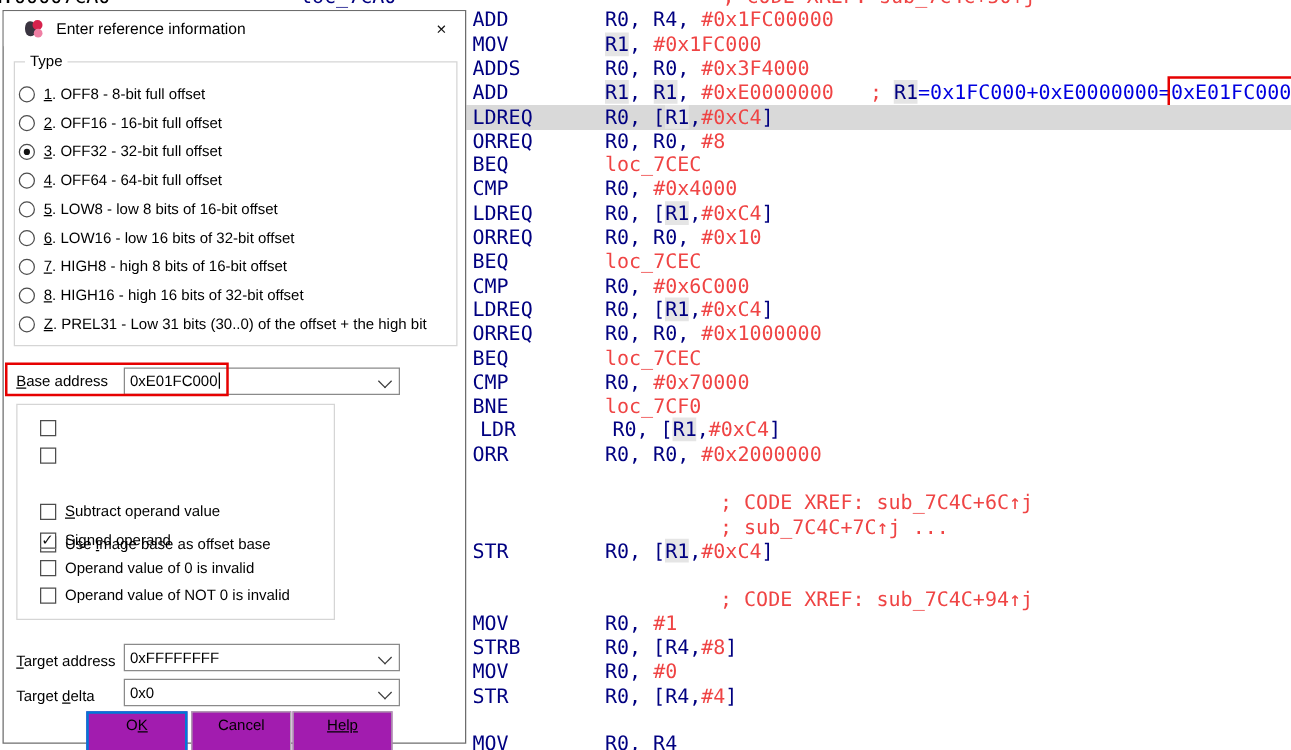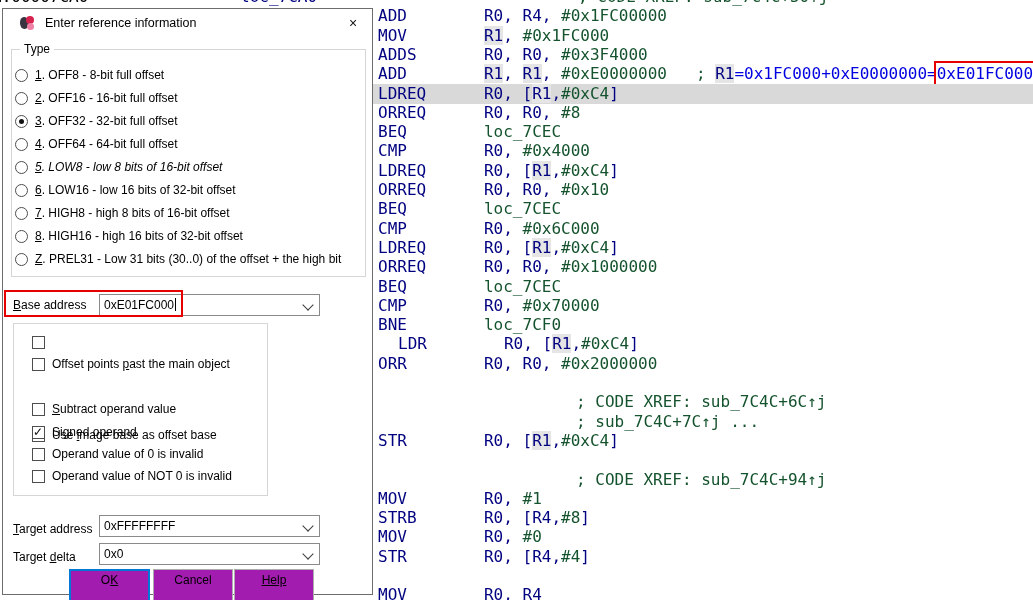--- a/index.html
+++ b/index.html
@@ -5,21 +5,21 @@
   html,body{margin:0;padding:0;}
   #stage{position:relative;width:1033px;height:600px;overflow:hidden;background:#ffffff;
          font-family:"Liberation Sans",sans-serif;}
 
   
   #disasm{position:absolute;inset:0;background:#fff;
           font-family:"DejaVu Sans Mono",monospace;font-size:16px;line-height:19.3px;}
   .dline{position:absolute;white-space:pre;height:20px;}
   .grayband{position:absolute;left:373px;width:660px;height:20px;background:#d9d9d9;}
   .tk-n{color:#000080;}
-  .tk-g{color:#14532d;}
+  .tk-g{color:#ef4444;}
   .tk-b{color:#0000e0;}
   .tk-k{color:#000000;}
   .tk-y{color:#000080;background:#e5e5e5;}
   .tk-x{color:#0000e0;outline:2px solid #e60000;outline-offset:1px;}
 
   
   #dialog{position:absolute;left:2px;top:8px;width:369px;height:585px;background:#fff;
           border:1px solid #6d6d6d;z-index:5;font-size:12px;color:#000;}
   #titlebar{position:absolute;left:0;top:0;right:0;height:28px;background:#fff;}
   #title-icon{position:absolute;left:16px;top:6px;width:16px;height:16px;}
@@ -74,21 +74,21 @@
       <div class="dline" style="top: 141.4px; left: 378px;"><span class="tk-n">CMP        R0, </span><span class="tk-g">#0x4000</span></div>
       <div class="dline" style="top: 160.7px; left: 378px;"><span class="tk-n">LDREQ      R0, [</span><span class="tk-y">R1</span><span class="tk-n">,</span><span class="tk-g">#0xC4</span><span class="tk-n">]</span></div>
       <div class="dline" style="top: 180px; left: 378px;"><span class="tk-n">ORREQ      R0, R0, </span><span class="tk-g">#0x10</span></div>
       <div class="dline" style="top: 199.3px; left: 378px;"><span class="tk-n">BEQ        </span><span class="tk-g">loc_7CEC</span></div>
       <div class="dline" style="top: 218.6px; left: 378px;"><span class="tk-n">CMP        R0, </span><span class="tk-g">#0x6C000</span></div>
       <div class="dline" style="top: 237.9px; left: 378px;"><span class="tk-n">LDREQ      R0, [</span><span class="tk-y">R1</span><span class="tk-n">,</span><span class="tk-g">#0xC4</span><span class="tk-n">]</span></div>
       <div class="dline" style="top: 257.2px; left: 378px;"><span class="tk-n">ORREQ      R0, R0, </span><span class="tk-g">#0x1000000</span></div>
       <div class="dline" style="top: 276.5px; left: 378px;"><span class="tk-n">BEQ        </span><span class="tk-g">loc_7CEC</span></div>
       <div class="dline" style="top: 295.8px; left: 378px;"><span class="tk-n">CMP        R0, </span><span class="tk-g">#0x70000</span></div>
       <div class="dline" style="top: 315.1px; left: 378px;"><span class="tk-n">BNE        </span><span class="tk-g">loc_7CF0</span></div>
-      <div class="dline" style="top: 334.4px; left: 398px;"><span class="tk-n">LDR        R0, [</span><span class="tk-y">R1</span><span class="tk-n">,</span><span class="tk-g">#0xC4</span><span class="tk-n">]</span></div>
+      <div class="dline" style="top: 334.4px; left: 384px;"><span class="tk-n">LDR        R0, [</span><span class="tk-y">R1</span><span class="tk-n">,</span><span class="tk-g">#0xC4</span><span class="tk-n">]</span></div>
       <div class="dline" style="top: 353.7px; left: 378px;"><span class="tk-n">ORR        R0, R0, </span><span class="tk-g">#0x2000000</span></div>
       <div class="dline" style="top: 392.3px; left: 576px;"><span class="tk-g">; CODE XREF: sub_7C4C+6C↑j</span></div>
       <div class="dline" style="top: 411.6px; left: 576px;"><span class="tk-g">; sub_7C4C+7C↑j ...</span></div>
       <div class="dline" style="top: 430.9px; left: 378px;"><span class="tk-n">STR        R0, [</span><span class="tk-y">R1</span><span class="tk-n">,</span><span class="tk-g">#0xC4</span><span class="tk-n">]</span></div>
       <div class="dline" style="top: 469.5px; left: 576px;"><span class="tk-g">; CODE XREF: sub_7C4C+94↑j</span></div>
       <div class="dline" style="top: 488.8px; left: 378px;"><span class="tk-n">MOV        R0, </span><span class="tk-g">#1</span></div>
       <div class="dline" style="top: 508.1px; left: 378px;"><span class="tk-n">STRB       R0, [R4,</span><span class="tk-g">#8</span><span class="tk-n">]</span></div>
       <div class="dline" style="top: 527.4px; left: 378px;"><span class="tk-n">MOV        R0, </span><span class="tk-g">#0</span></div>
       <div class="dline" style="top: 546.7px; left: 378px;"><span class="tk-n">STR        R0, [R4,</span><span class="tk-g">#4</span><span class="tk-n">]</span></div>
       <div class="dline" style="top: 585.3px; left: 378px;"><span class="tk-n">MOV        R0, R4</span></div>
@@ -104,38 +104,38 @@
       <span id="title-text">Enter reference information</span>
       <span id="close-btn">×</span>
     </div>
 
     <div id="type-group" class="groupbox">
       <span class="gb-label">Type</span>
     <div class="opt-row" style="top: 17px;"><span class="radio"></span><span><u>1</u>. OFF8 - 8-bit full offset</span></div>
         <div class="opt-row" style="top: 40px;"><span class="radio"></span><span><u>2</u>. OFF16 - 16-bit full offset</span></div>
         <div class="opt-row" style="top: 63px;"><span class="radio sel"></span><span><u>3</u>. OFF32 - 32-bit full offset</span></div>
         <div class="opt-row" style="top: 86px;"><span class="radio"></span><span><u>4</u>. OFF64 - 64-bit full offset</span></div>
-        <div class="opt-row" style="top: 109px; font-style: italic;"><span class="radio"></span><span><u>5</u>. LOW8 - low 8 bits of 16-bit offset</span></div>
+        <div class="opt-row" style="top: 109px;"><span class="radio"></span><span><u>5</u>. LOW8 - low 8 bits of 16-bit offset</span></div>
         <div class="opt-row" style="top: 132px;"><span class="radio"></span><span><u>6</u>. LOW16 - low 16 bits of 32-bit offset</span></div>
         <div class="opt-row" style="top: 155px;"><span class="radio"></span><span><u>7</u>. HIGH8 - high 8 bits of 16-bit offset</span></div>
         <div class="opt-row" style="top: 178px;"><span class="radio"></span><span><u>8</u>. HIGH16 - high 16 bits of 32-bit offset</span></div>
         <div class="opt-row" style="top: 201px;"><span class="radio"></span><span><u>Z</u>. PREL31 - Low 31 bits (30..0) of the offset + the high bit</span></div>
       </div>
 
     <div id="base-row">
         <span class="fld-label" style="top: 288px;"><u>B</u>ase address</span>
         <div class="combo" style="top: 285px;">
           <span class="val">0xE01FC000<span class="caret"></span></span>
           <span class="chev"></span>
         </div>
       </div>
 
     <div id="check-group" class="groupbox">
         <div class="chk-row" style="top: 10px;"><span class="checkbox"></span></div>
-        <div class="chk-row" style="top: 32.4px;"><span class="checkbox"></span><span>Offset points <u>p</u>ast the main object</span></div>
+        <div class="chk-row" style="top: 32.4px;"><span class="checkbox"></span></div>
         <div class="chk-row" style="top: 54.8px; margin-top: 48px;"><span class="checkbox"></span><span>Use <u>i</u>mage base as offset base</span></div>
         <div class="chk-row" style="top: 77.2px;"><span class="checkbox"></span><span><u>S</u>ubtract operand value</span></div>
         <div class="chk-row" style="top: 99.6px;"><span class="checkbox"><span class="mark">✓</span></span><span>Si<u>g</u>ned operand</span></div>
         <div class="chk-row" style="top: 122px;"><span class="checkbox"></span><span>Operand value of 0 is invalid</span></div>
         <div class="chk-row" style="top: 144.4px;"><span class="checkbox"></span><span>Operand value of NOT 0 is invalid</span></div>
       </div>
 
     <div id="target-rows">
         <span class="fld-label" style="top: 512px; text-align: center;"><u>T</u>arget address</span>
         <div class="combo" style="top: 506px;">

